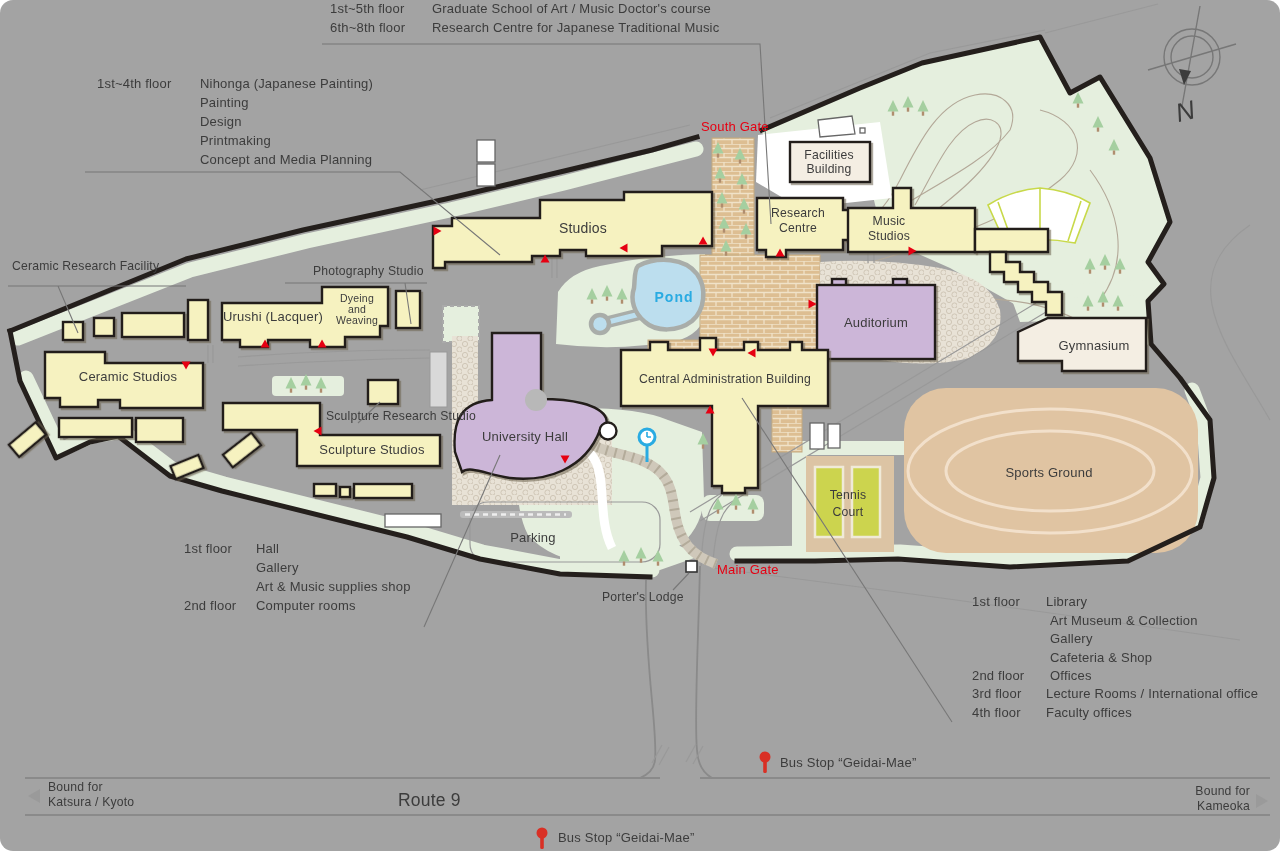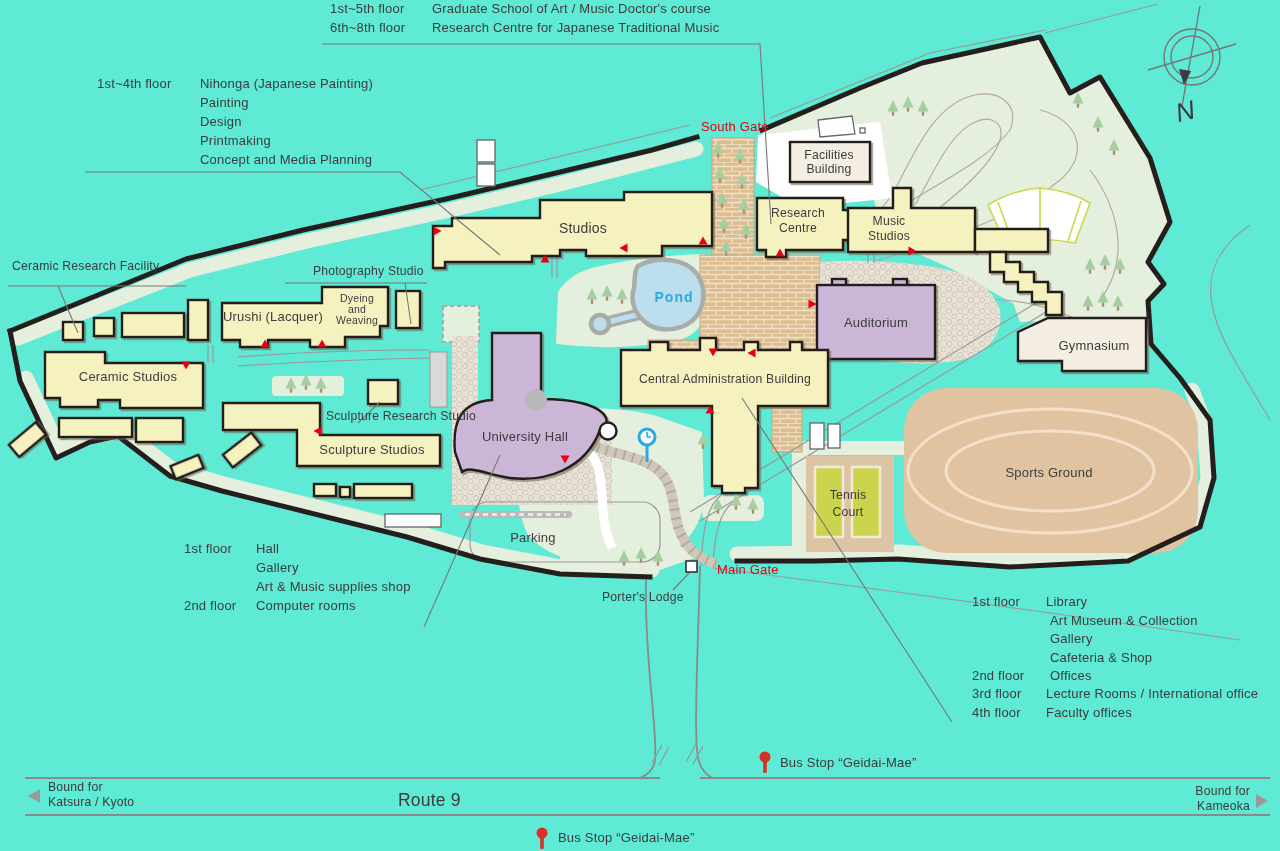--- a/index.html
+++ b/index.html
@@ -1,16 +1,16 @@
 <!DOCTYPE html>
 <html><head>
 <meta charset="utf-8">
 <style>
   html,body{margin:0;padding:0;background:#ffffff;}
-  #canvas{position:relative;width:1280px;height:851px;background:#5eead4;overflow:hidden;}
+  #canvas{position:relative;width:1280px;height:851px;background:#a3a3a3;overflow:hidden;border-radius:13px;}
   svg{display:block;}
   .t{font-family:"Liberation Sans","DejaVu Sans",sans-serif;fill:#3c3c3c;letter-spacing:.2px;}
   .mid{text-anchor:middle;} .end{text-anchor:end;}
   .s10{font-size:10.5px;} .s12{font-size:12.2px;}
   .s13{font-size:13px;} .s14{font-size:14px;} .s17{font-size:17.5px;} .s24{font-size:26px;font-style:italic;}
   .red{fill:#e60012;}
   .cyan{fill:#29abe2;font-weight:bold;letter-spacing:1px;}
   .bld{stroke:#221d1a;stroke-width:2.4;stroke-linejoin:miter;filter:drop-shadow(2.5px 2.5px 0 rgba(110,100,80,.55));}
   .cream{fill:#f6f2c0;} .purple{fill:#ccb6d8;} .offw{fill:#f4eee3;}
   .bnd{fill:none;stroke:#241f1c;stroke-width:5;stroke-linejoin:round;stroke-linecap:square;}

